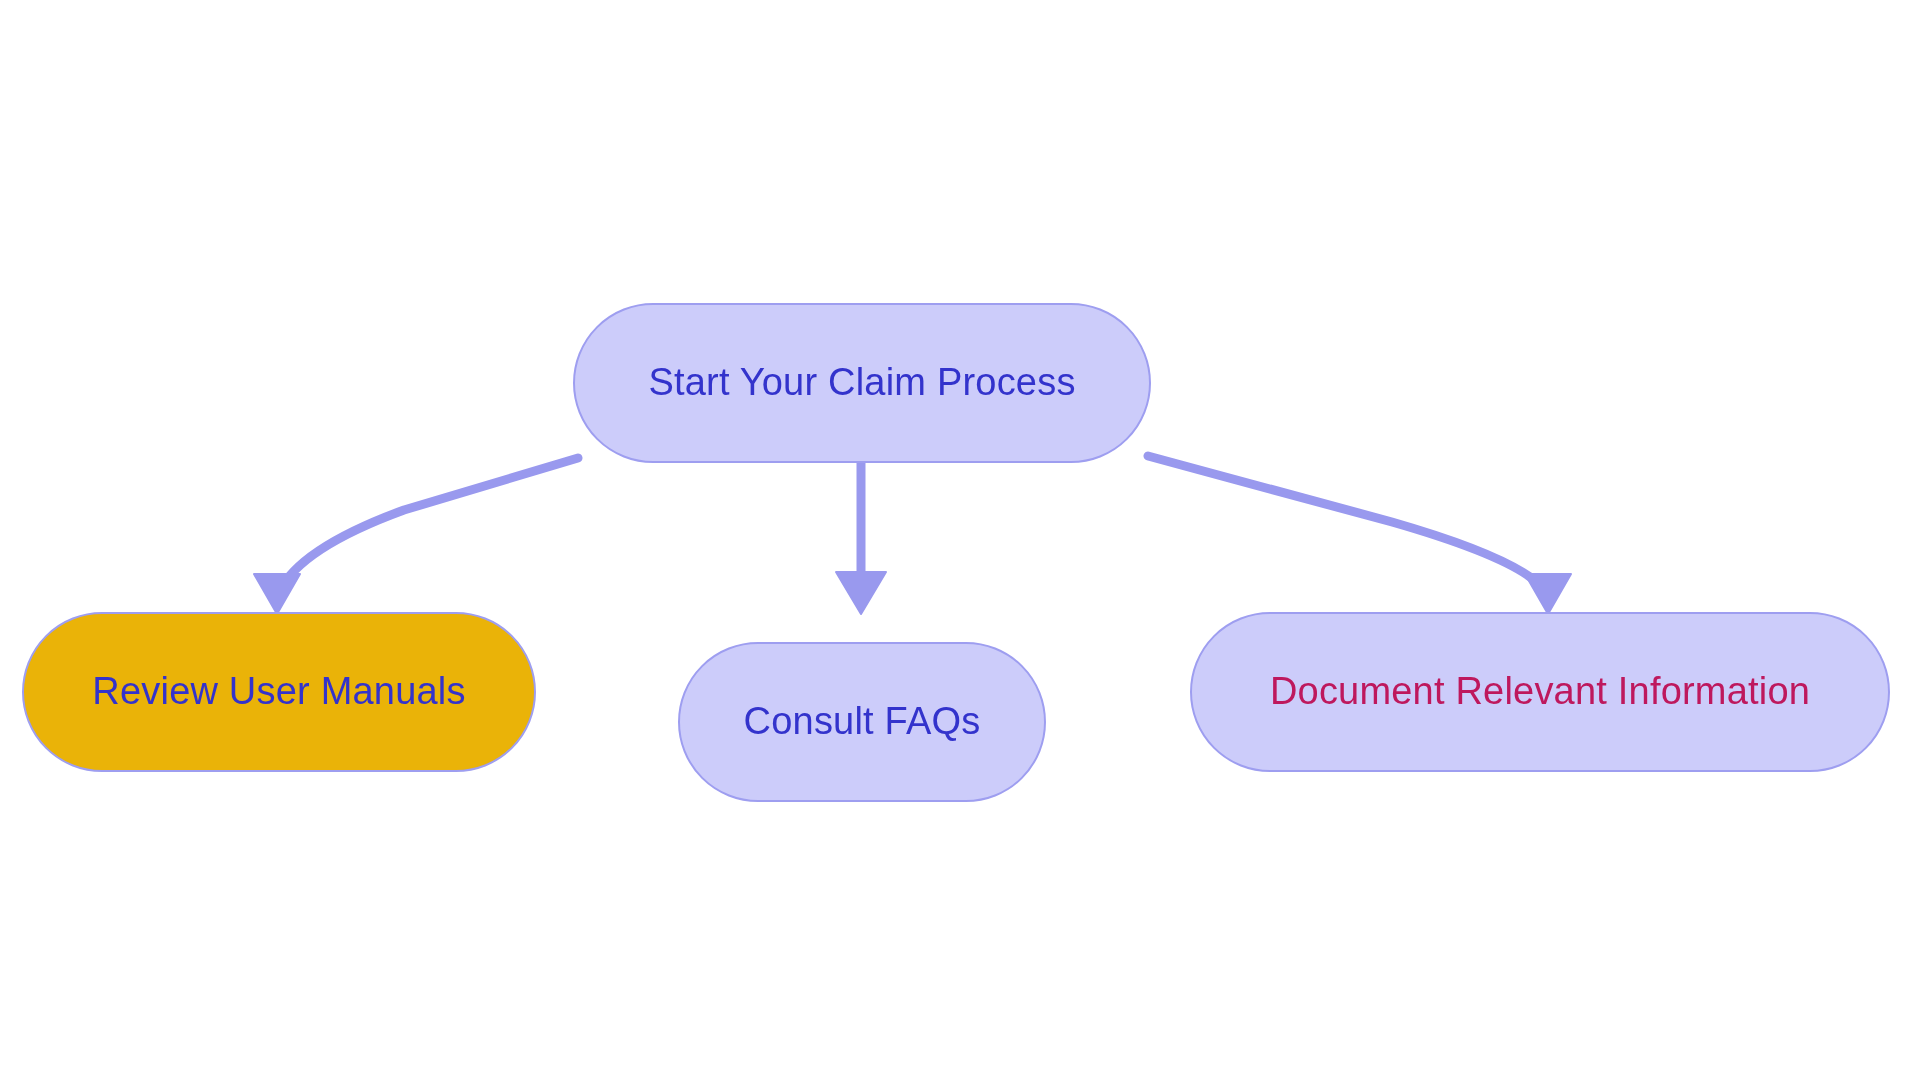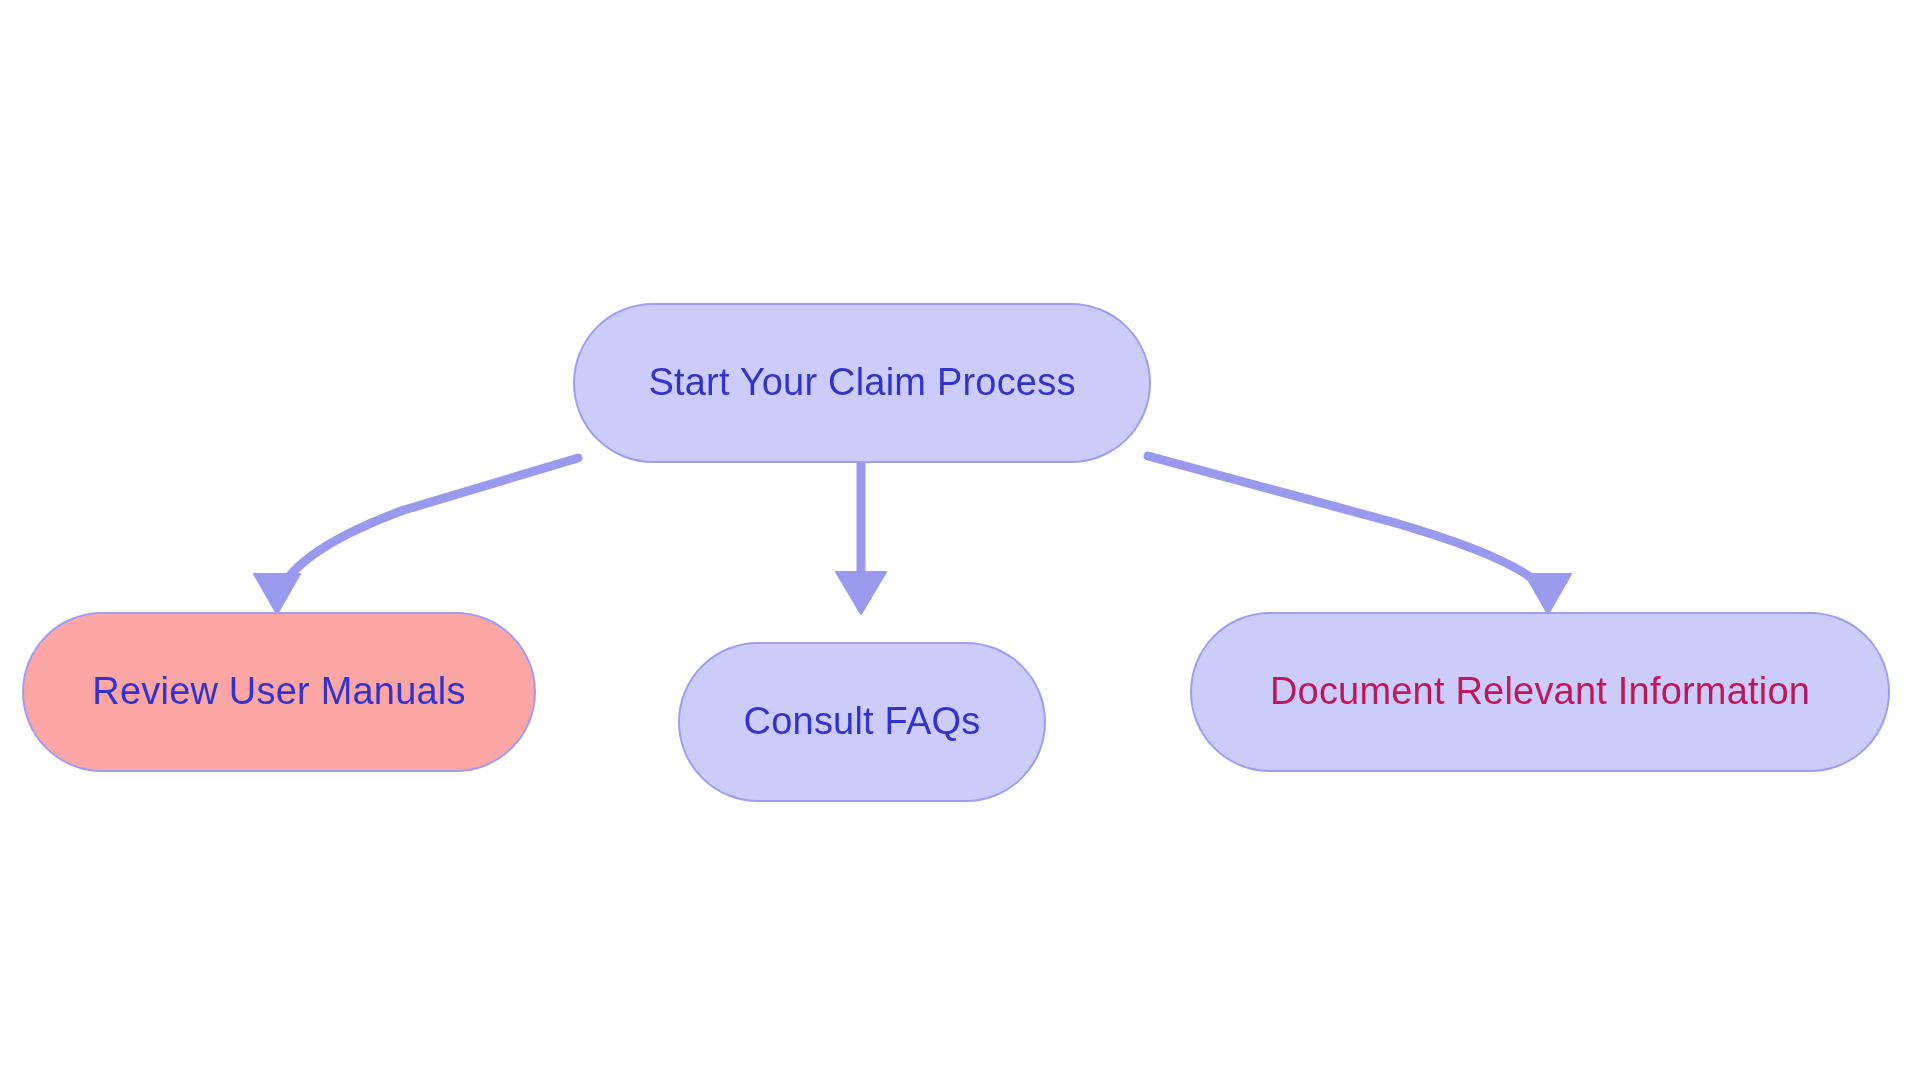--- a/index.html
+++ b/index.html
@@ -76,21 +76,21 @@
     <g>
       <path d="M 1148 456 L 1392 522 Q 1524 560 1546 592" fill="none" stroke="#9999ee" stroke-width="9" stroke-linecap="round" stroke-linejoin="round"></path>
       <polygon points="1548,614 1525,574 1571,574" fill="#9999ee" stroke="#9999ee" stroke-width="2" stroke-linejoin="round"></polygon>
     </g>
   </svg>
 
   <div class="flow-node" id="node-root" style="background: rgb(204, 204, 250); border-color: rgb(158, 158, 240);">
     <span class="flow-node-label" style="color: rgb(51, 51, 204);">Start Your Claim Process</span>
   </div>
 
-  <div class="flow-node" id="node-manuals" style="background: #fca5a5; border-color: rgb(158, 158, 240);">
+  <div class="flow-node" id="node-manuals" style="background: #eab308; border-color: rgb(158, 158, 240);">
     <span class="flow-node-label" style="color: rgb(51, 51, 204);">Review User Manuals</span>
   </div>
 
   <div class="flow-node" id="node-faqs" style="background: rgb(204, 204, 250); border-color: rgb(158, 158, 240);">
     <span class="flow-node-label" style="color: rgb(51, 51, 204);">Consult FAQs</span>
   </div>
 
   <div class="flow-node" id="node-document" style="background: rgb(204, 204, 250); border-color: rgb(158, 158, 240);">
     <span class="flow-node-label" style="color: #be185d;">Document Relevant Information</span>
   </div>

